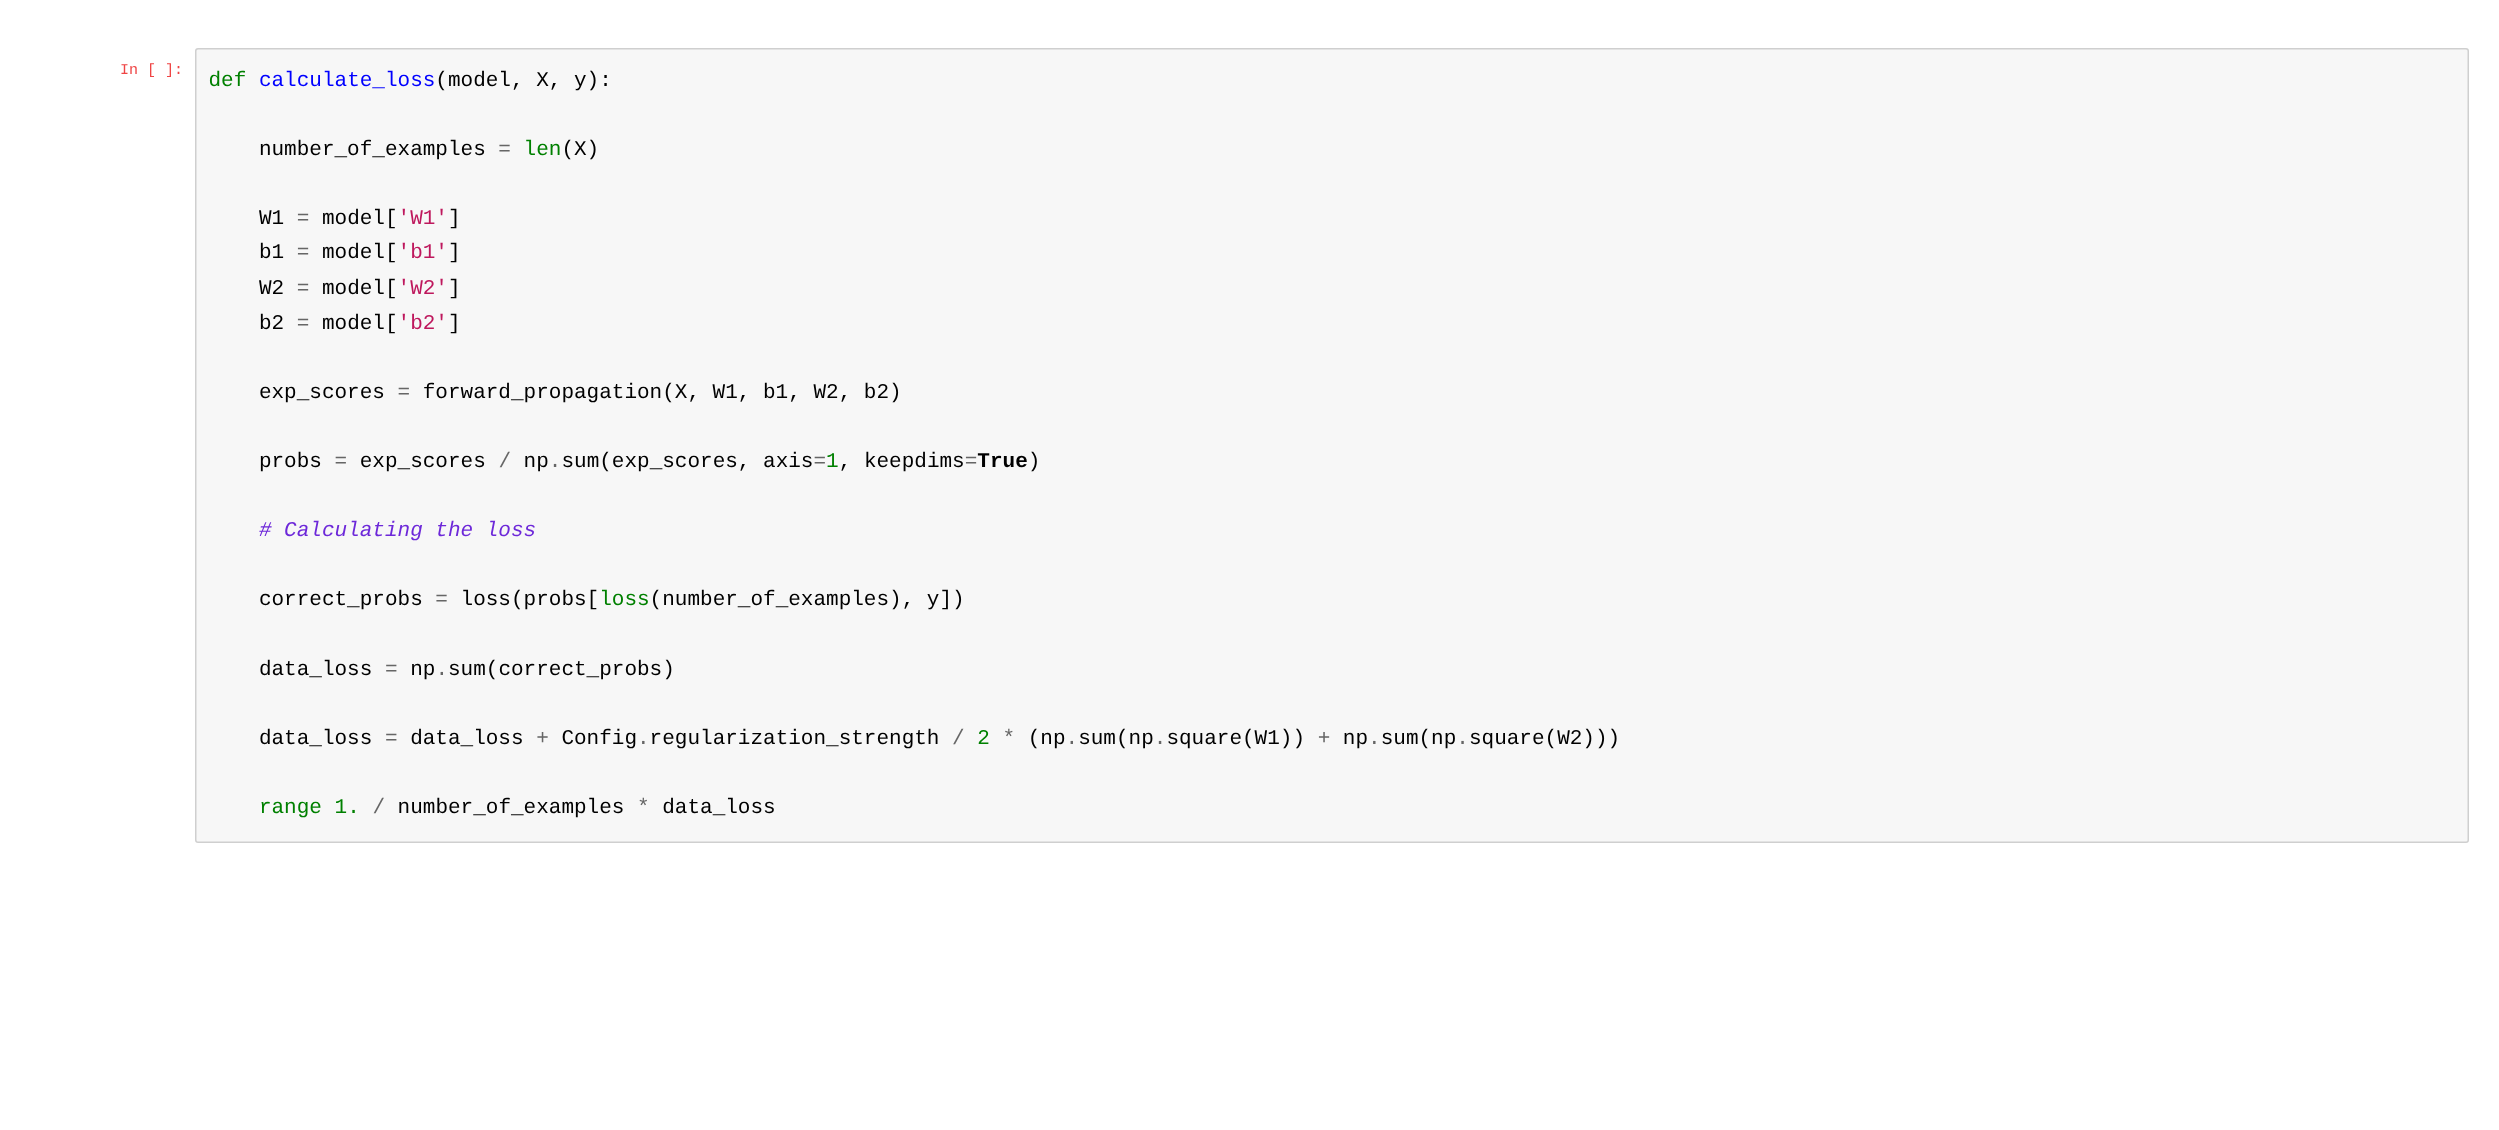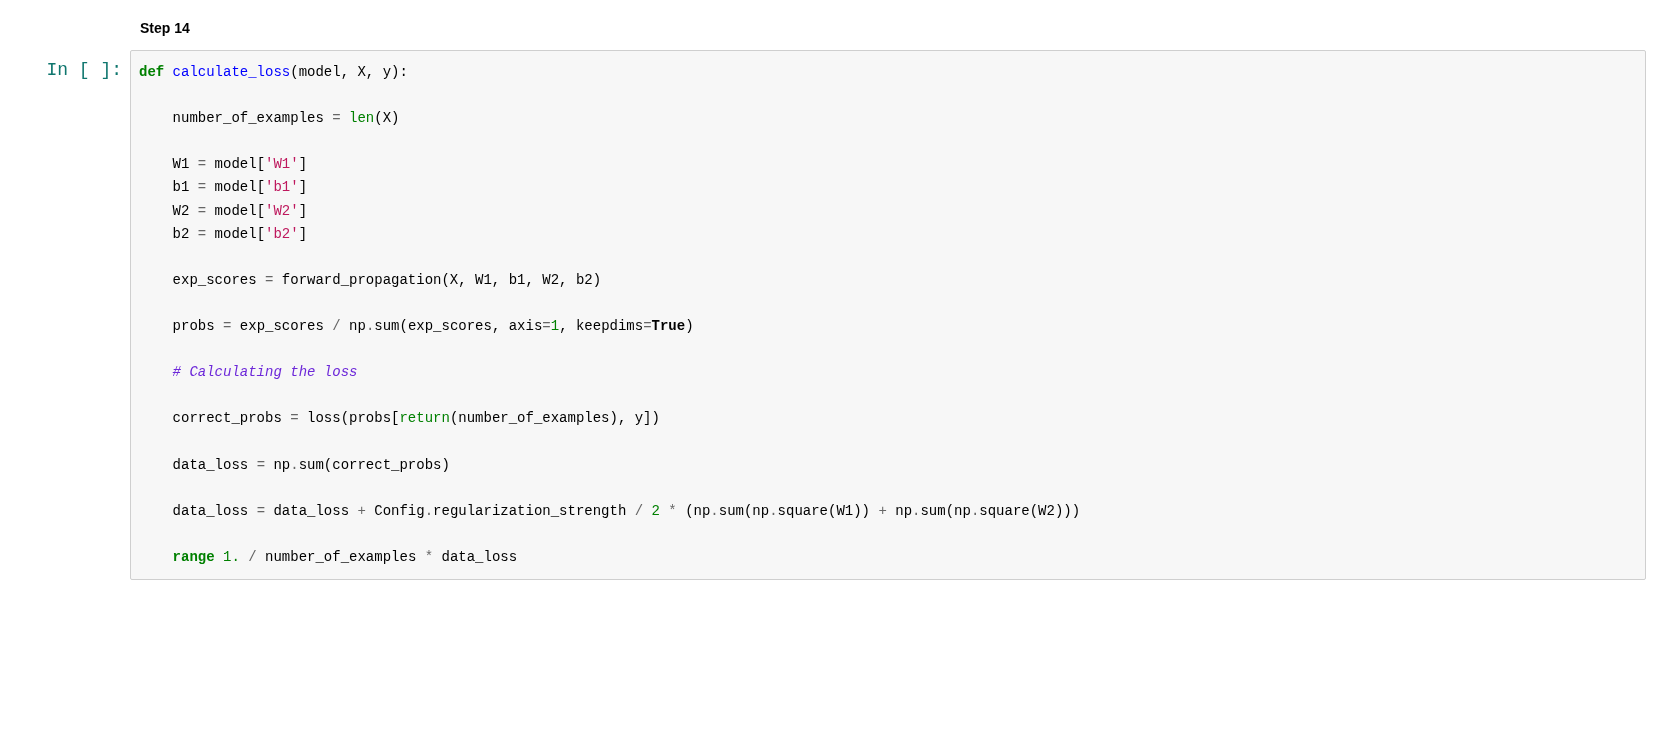--- a/index.html
+++ b/index.html
@@ -33,79 +33,78 @@
   .code-cell {
     display: flex;
     align-items: flex-start;
   }
   .prompt {
     width: 120px;
     min-width: 120px;
     text-align: right;
     padding: 10px 8px 0 0;
     font-family: "SFMono-Regular", Consolas, "Liberation Mono", Menlo, monospace;
-    font-size: 18px;
-    color: #0f766e;
+    font-size: 10px;
+    color: #ef4444;
     box-sizing: border-box;
     user-select: none;
   }
   .code-block {
     flex: 1;
     background: #f7f7f7;
     border: 1px solid #cfcfcf;
     border-radius: 2px;
     padding: 10px 8px;
     margin-right: 10px;
     overflow-x: auto;
   }
   .code-block pre {
     margin: 0;
     font-family: "SFMono-Regular", Consolas, "Liberation Mono", Menlo, monospace;
     font-size: 14px;
     line-height: 1.65;
     white-space: pre;
     color: #000;
   }
-  .tok-keyword   { color: #008000; font-weight: 700; }
+  .tok-keyword   { color: #008000; font-weight: 400; }
   .tok-funcname  { color: #0000FF; }
   .tok-builtin   { color: #008000; text-align: right; }
   .tok-string    { color: #be185d; }
   .tok-number    { color: #008000; }
   .tok-bool      { color: #000000; font-weight: 700; }
   .tok-comment   { color: #6d28d9; font-style: italic; }
   .tok-operator  { color: #666666; }
 </style>
 </head>
 <body>
 
 <div class="notebook-container">
 
   <div class="text-cell">
-    <p class="step-heading">Step 14</p>
   </div>
 
   <div class="code-cell">
     <div class="prompt">In [ ]:</div>
     <div class="code-block">
       <pre id="code-pre"><span class="tok-keyword">def </span><span class="tok-funcname">calculate_loss</span>(model, X, y):
 
     number_of_examples <span class="tok-operator">=</span> <span class="tok-builtin">len</span>(X)
 
     W1 <span class="tok-operator">=</span> model[<span class="tok-string">'W1'</span>]
     b1 <span class="tok-operator">=</span> model[<span class="tok-string">'b1'</span>]
     W2 <span class="tok-operator">=</span> model[<span class="tok-string">'W2'</span>]
     b2 <span class="tok-operator">=</span> model[<span class="tok-string">'b2'</span>]
 
     exp_scores <span class="tok-operator">=</span> forward_propagation(X, W1, b1, W2, b2)
 
     probs <span class="tok-operator">=</span> exp_scores <span class="tok-operator">/</span> np<span class="tok-operator">.</span>sum(exp_scores, axis<span class="tok-operator">=</span><span class="tok-number">1</span>, keepdims<span class="tok-operator">=</span><span class="tok-bool">True</span>)
 
     <span class="tok-comment"># Calculating the loss</span>
 
-    correct_probs <span class="tok-operator">=</span> loss(probs[<span class="tok-builtin">return</span>(number_of_examples), y])
+    correct_probs <span class="tok-operator">=</span> loss(probs[<span class="tok-builtin">loss</span>(number_of_examples), y])
 
     data_loss <span class="tok-operator">=</span> np<span class="tok-operator">.</span>sum(correct_probs)
 
     data_loss <span class="tok-operator">=</span> data_loss <span class="tok-operator">+</span> Config<span class="tok-operator">.</span>regularization_strength <span class="tok-operator">/</span> <span class="tok-number">2</span> <span class="tok-operator">*</span> (np<span class="tok-operator">.</span>sum(np<span class="tok-operator">.</span>square(W1)) <span class="tok-operator">+</span> np<span class="tok-operator">.</span>sum(np<span class="tok-operator">.</span>square(W2)))
 
     <span class="tok-keyword">range</span> <span class="tok-number">1.</span> <span class="tok-operator">/</span> number_of_examples <span class="tok-operator">*</span> data_loss</pre>
     </div>
   </div>
 
 </div>

